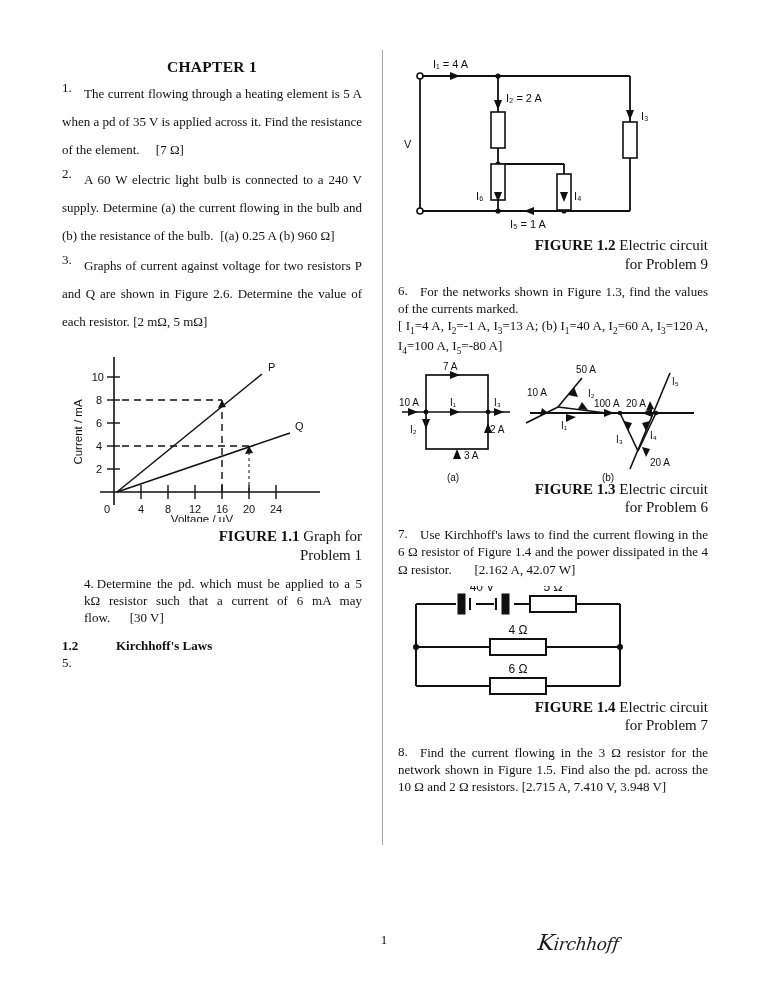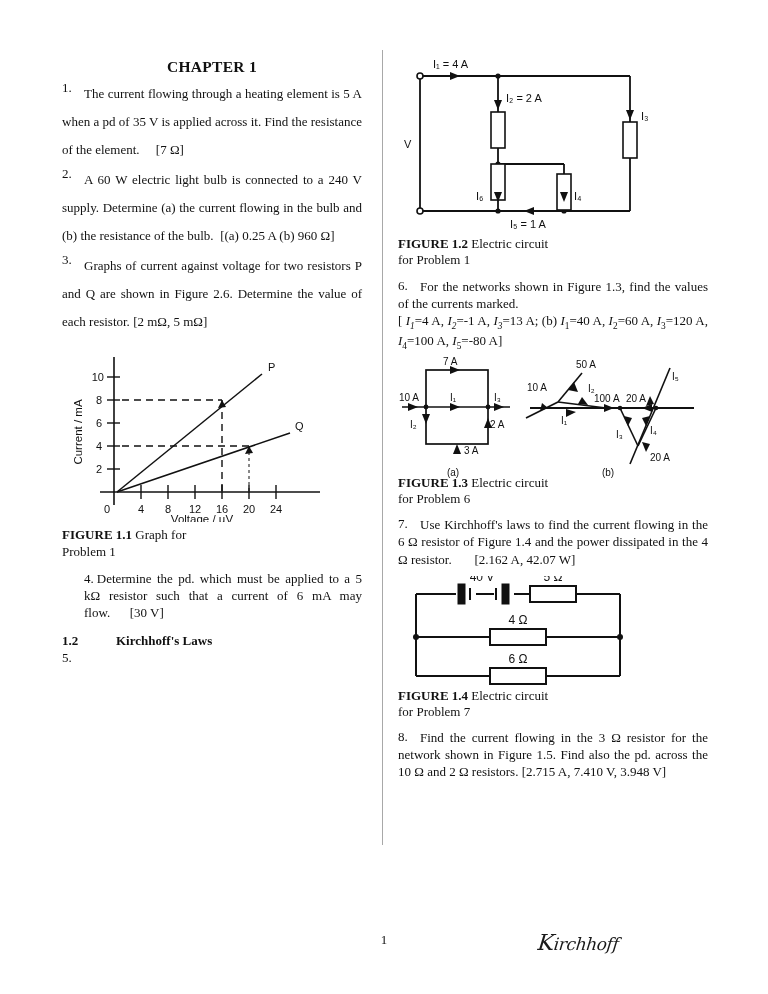--- a/index.html
+++ b/index.html
@@ -82,28 +82,28 @@
   .indent-block .num { margin-right: 3px; }
 
   .section-head {
     font-weight: bold;
     font-size: 13px;
     margin: 12px 0 1px 0;
   }
   .section-head .sec-no { display: inline-block; width: 54px; }
 
   .fig-caption {
-    text-align: left;
-    font-size: 13px;
+    text-align: right;
+    font-size: 15px;
     line-height: 1.25;
     margin: 5px 0 9px 0;
   }
   .fig-caption b { font-weight: bold; }
 
-  .italic { font-style: italic; }
+  .italic { }
   sub { font-size: .72em; }
 
   
   .fig { position: relative; margin: 6px auto 0 auto; }
   .fig svg { display: block; }
 
   
   .page-number {
     position: absolute;
     left: 0; right: 0;
@@ -278,21 +278,21 @@
           <text x="176" y="146">I₄</text>
           <text x="112" y="174">I₅ = 1 A</text>
           <text x="6" y="94">V</text>
         </g>
       </svg>
     </div>
 
     <div class="fig-caption" style="margin-top:2px;">
       <b>FIGURE 1.2</b>
       <span>Electric circuit</span><br>
-      <span>for Problem 1</span>
+      <span>for Problem 9</span>
     </div>
 
     <div class="problem lead-mid">
       <span class="num">6.</span>
       <span class="body">
         <span>For the networks shown in Figure 1.3, find the values of the currents marked.</span><br>
         <span>[ <span class="italic">I<sub>1</sub></span>=4 A, <span class="italic">I<sub>2</sub></span>=-1 A, <span class="italic">I<sub>3</sub></span>=13 A; (b) <span class="italic">I</span><sub>1</sub>=40 A, <span class="italic">I</span><sub>2</sub>=60 A, <span class="italic">I</span><sub>3</sub>=120 A, <span class="italic">I</span><sub>4</sub>=100 A, <span class="italic">I</span><sub>5</sub>=-80 A]</span>
       </span>
     </div>
 

